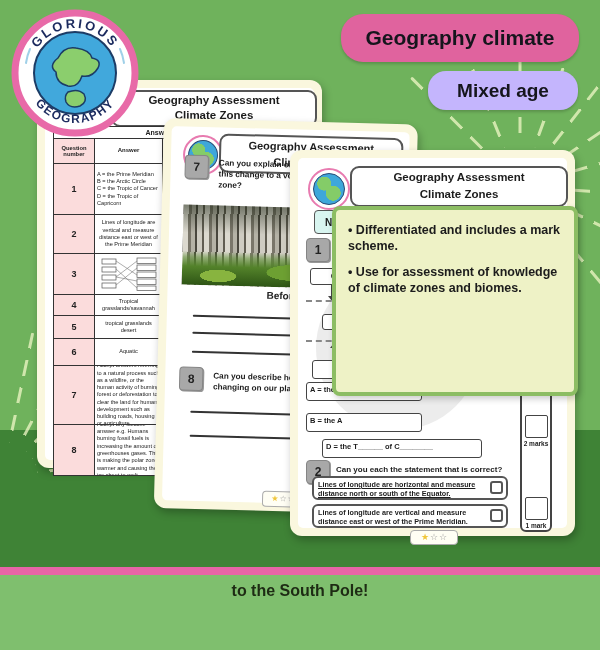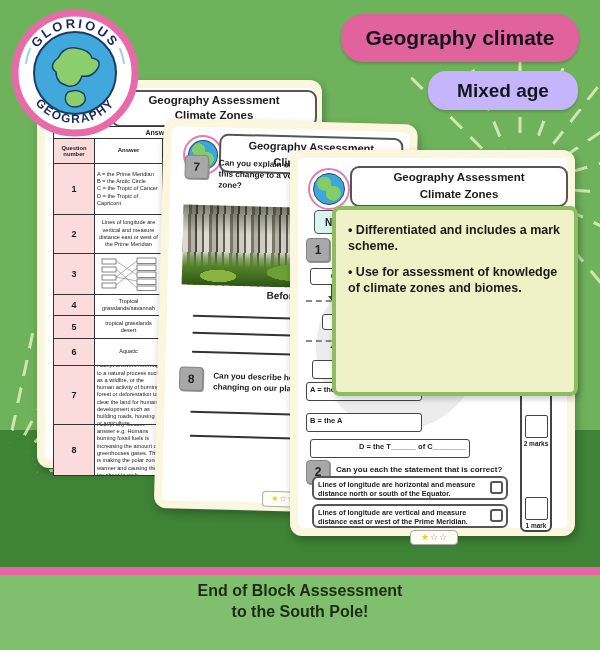--- a/index.html
+++ b/index.html
@@ -260,32 +260,32 @@
     <div class="arr-dn" style="left:30px;top:138px;"></div>
     <div class="dash" style="left:8px;top:142px;width:124px;"></div>
     <div class="dbox" style="left:24px;top:156px;width:54px;height:14px;font-size:6.5px;line-height:14px;">Equator</div>
     <div class="dash" style="left:8px;top:182px;width:124px;"></div>
     <div class="arr-up" style="left:32px;top:185px;"></div>
     <div class="vline" style="left:35px;top:189px;height:14px;"></div>
     <div class="dbox" style="left:14px;top:202px;width:46px;height:17px;font-size:9px;line-height:17px;">D</div>
 
     <div class="ansbox" style="left:8px;top:224px;width:108px;">A = the P</div>
     <div class="ansbox" style="left:8px;top:243px;width:108px;margin-top:12px;">B = the A</div>
-    <div class="ansbox" style="left:12px;top:281px;width:152px;text-align:right;">D = the T______ of C________</div>
+    <div class="ansbox" style="left:24px;top:281px;width:152px;">D = the T______ of C________</div>
 
     <div class="markscol">
       <div class="sqbox" style="left:3px;top:165px;"></div>
       <div class="mlabel" style="top:190px;">2 marks</div>
       <div class="sqbox" style="left:3px;top:247px;"></div>
       <div class="mlabel" style="top:272px;">1 mark</div>
     </div>
 
     <div class="qnum" style="left:8px;top:302px;">2</div>
     <div class="qtext" style="left:38px;top:306px;font-size:8px;">Can you each the statement that is correct?</div>
-    <div class="opt" style="top:318px;">
+    <div class="opt" style="top:318px;text-decoration:underline;">
       <span>Lines of longitude are horizontal and measure distance north or south of the Equator.</span>
       <span class="cb"></span>
     </div>
     <div class="opt" style="top:346px;">
       <span>Lines of longitude are vertical and measure distance east or west of the Prime Meridian.</span>
       <span class="cb"></span>
     </div>
     <div class="starbox" style="left:112px;top:372px;width:46px;height:13px;">
       <span class="star-on">★</span>
       <span class="star-off">☆</span>
@@ -318,15 +318,14 @@
 </svg>
 
 <div class="abs badge badge-pink">
   <span>Geography climate</span>
 </div>
 <div class="abs badge badge-blue">
   <span>Mixed age</span>
 </div>
 
 <div class="abs footer-text">
-  <span style="display:block">End of Block Asssessment</span>
   <span style="display:block">to the South Pole!</span>
 </div>
 
 </body></html>

